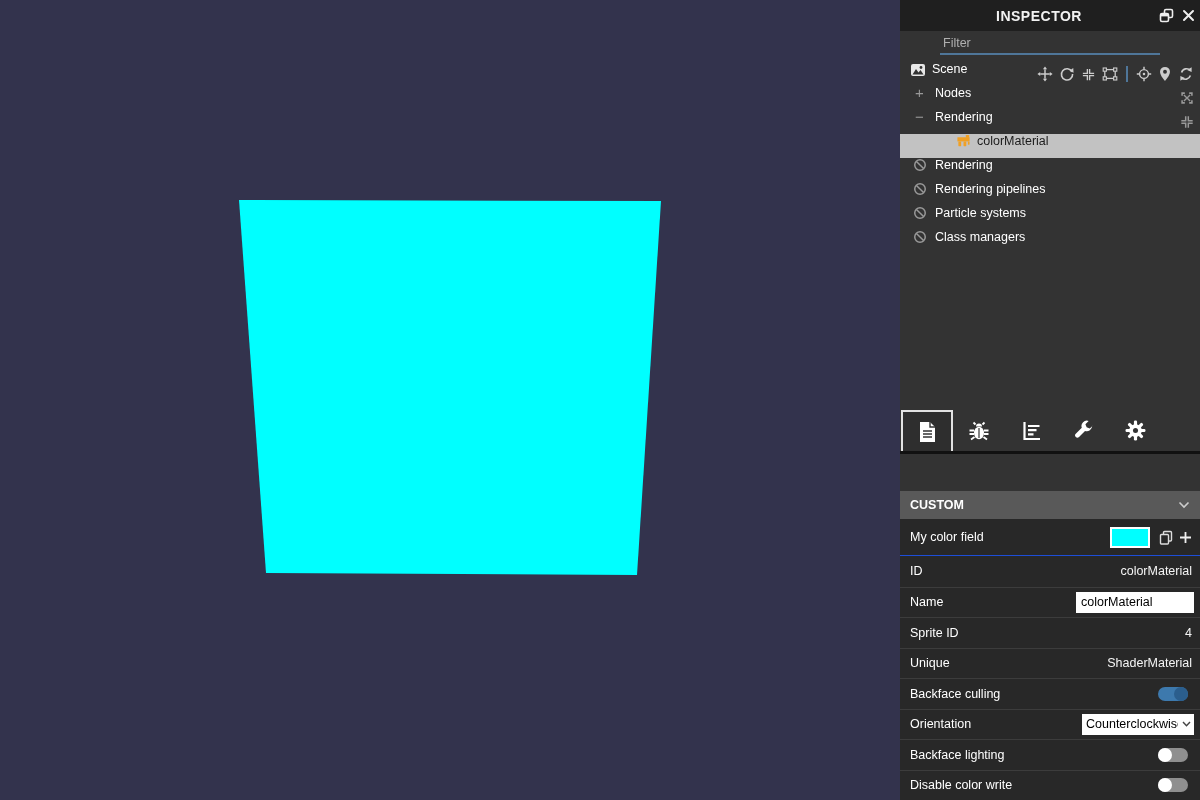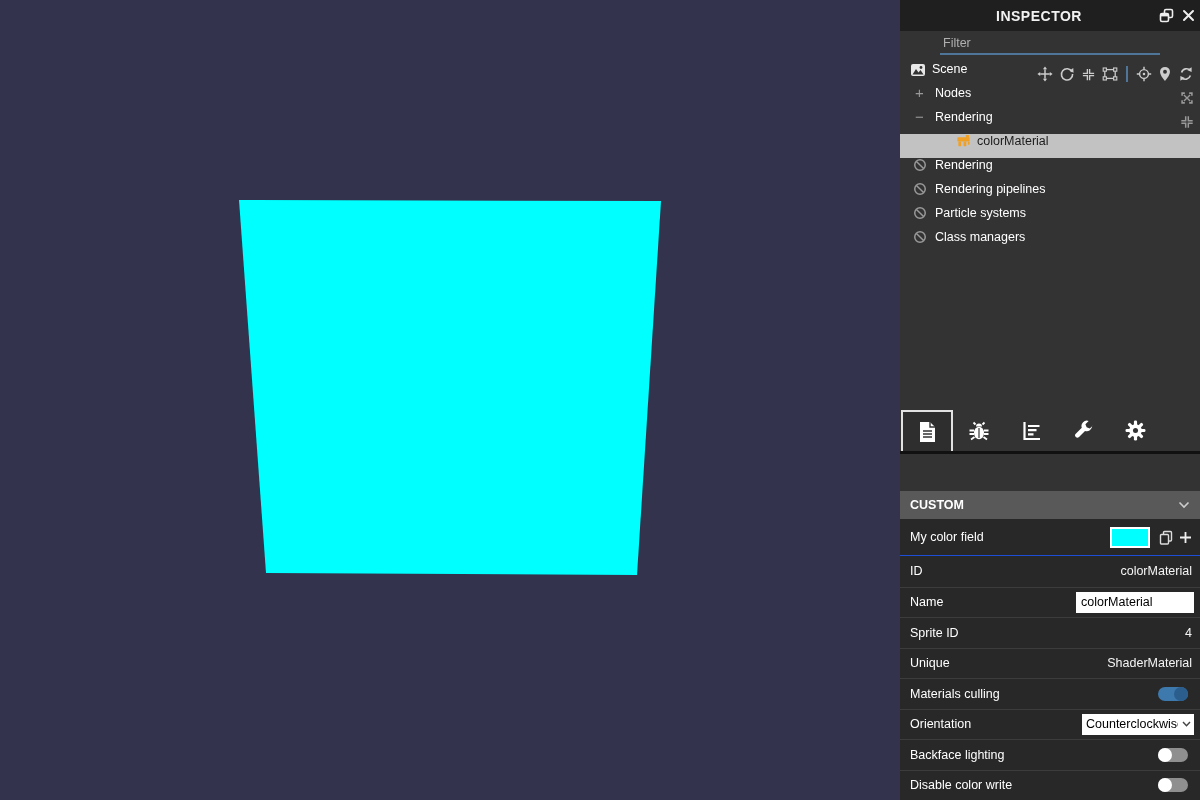--- a/index.html
+++ b/index.html
@@ -354,21 +354,21 @@
       <span>Sprite ID</span>
       <span class="val">4</span>
     </div>
 
     <div class="prow">
       <span>Unique</span>
       <span class="val">ShaderMaterial</span>
     </div>
 
     <div class="prow">
-      <span>Materials culling</span>
+      <span>Backface culling</span>
       <span class="toggle on">
           <span class="knob"></span>
         </span>
     </div>
 
     <div class="prow">
       <span>Orientation</span>
       <span class="selbox">
         <span class="seltext">Counterclockwise</span>
         <span class="chev">

